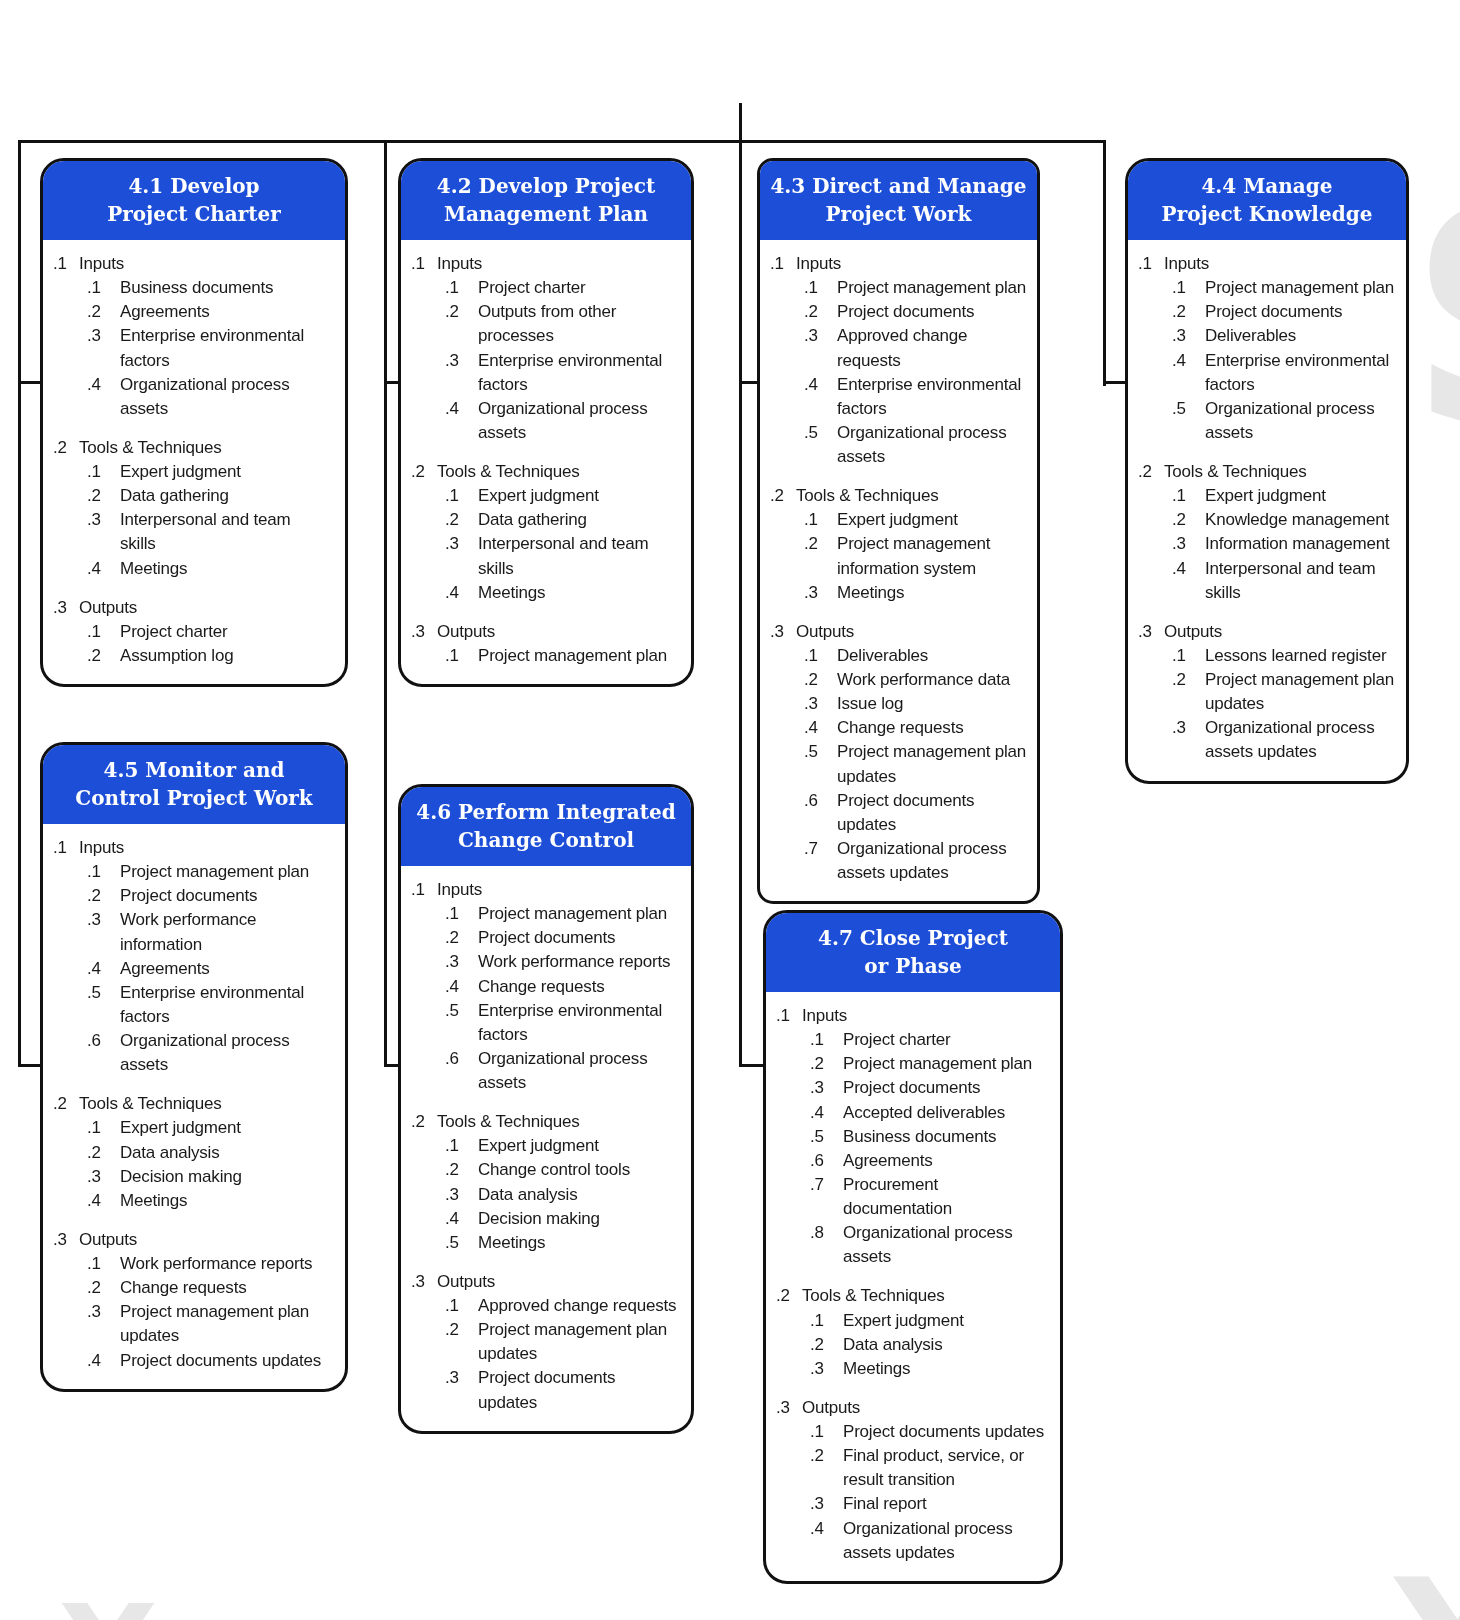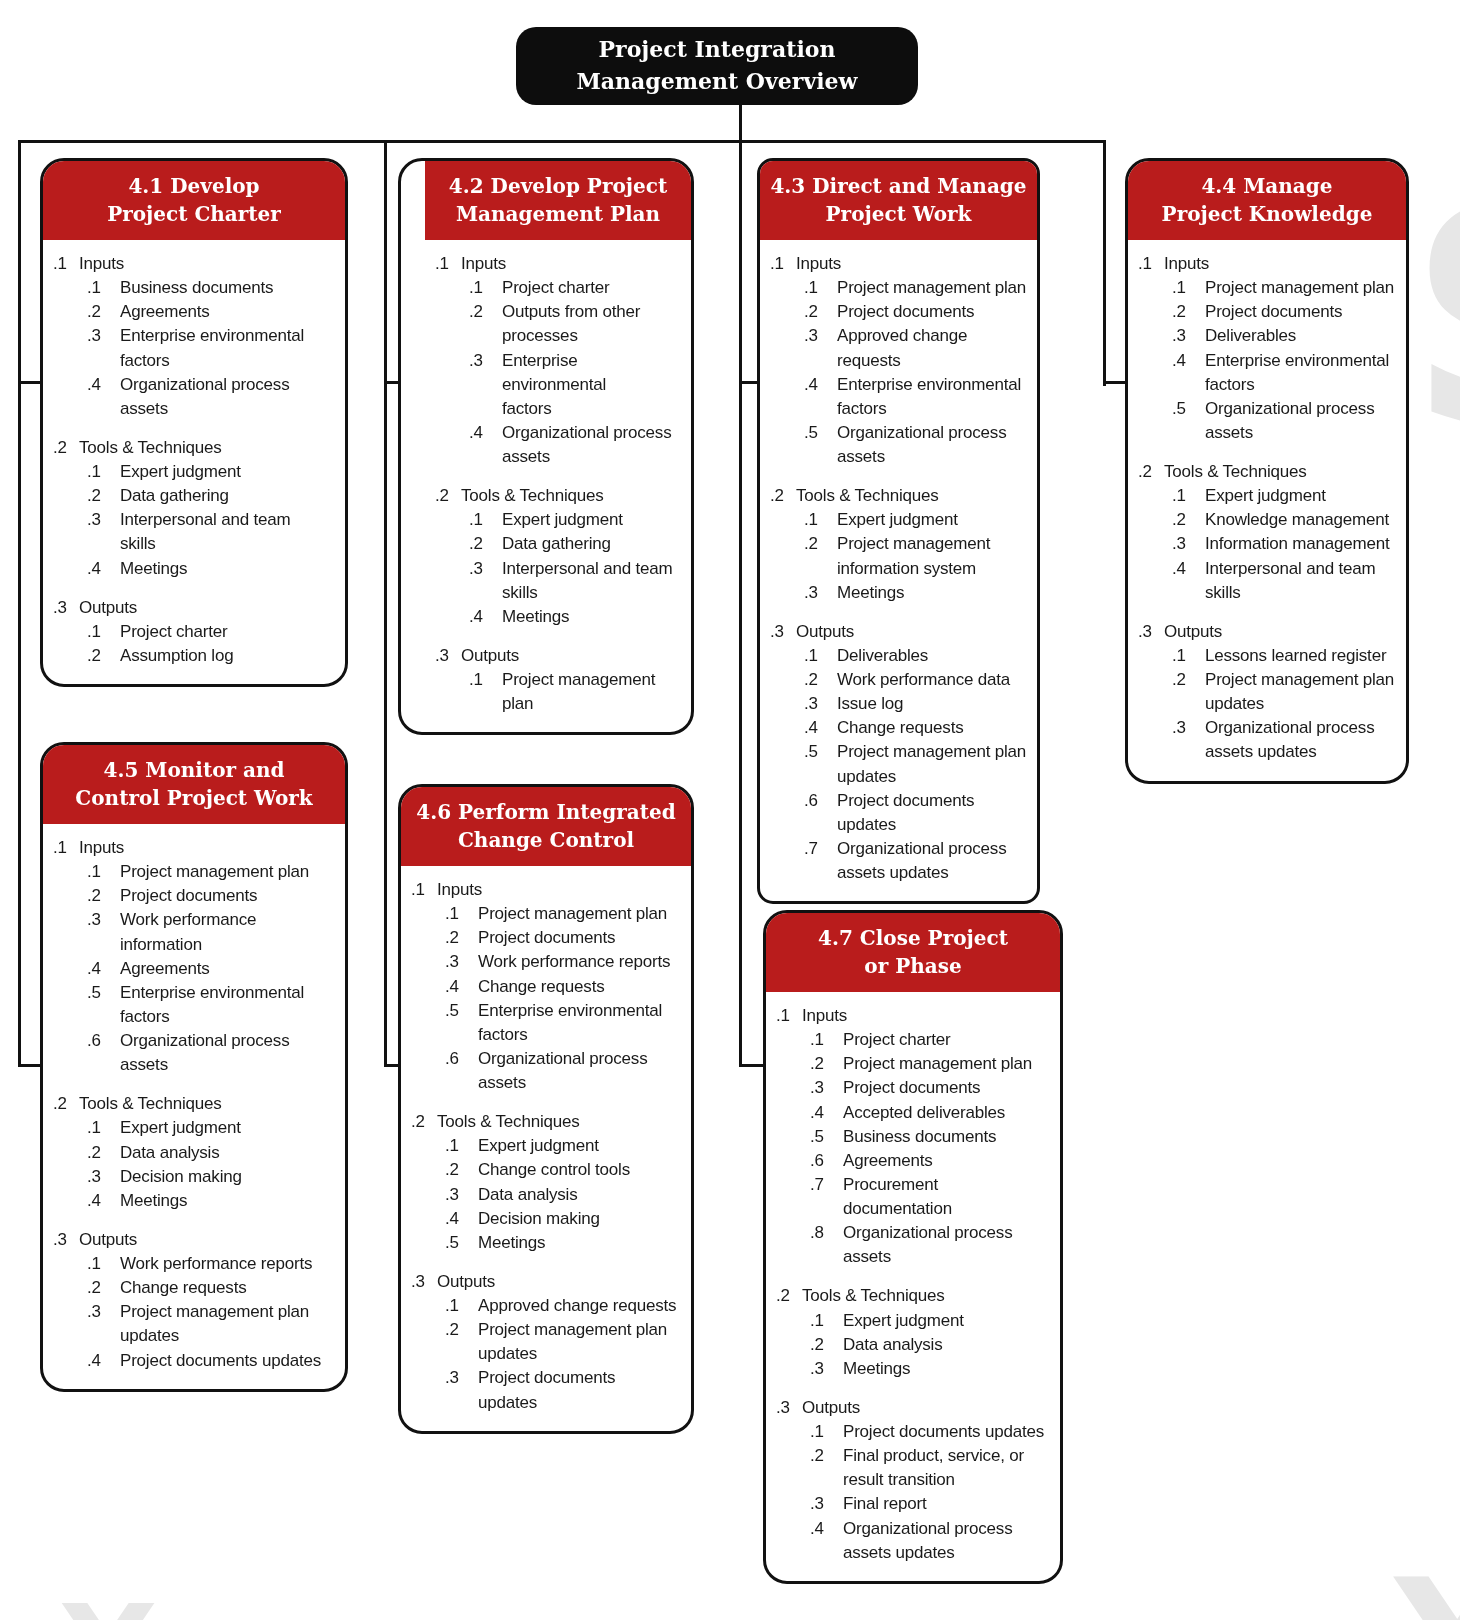--- a/index.html
+++ b/index.html
@@ -47,21 +47,21 @@
   .pbox {
     position: absolute;
     background: #ffffff;
     border: 3px solid #111111;
     border-radius: 24px;
     overflow: hidden;
     z-index: 2;
     box-sizing: border-box;
   }
   .pbox-header {
-    background: #b91c1c;
+    background: #1d4ed8;
     color: #ffffff;
     font-family: "DejaVu Serif", serif;
     font-weight: bold;
     font-size: 20px;
     line-height: 1.4;
     text-align: center;
     padding: 11px 6px 12px 6px;
     white-space: pre-line;
   }
   .pbox-body {
@@ -96,22 +96,20 @@
   <div class="line" style="left:739px; top:140px; width:3px; height:927px;"></div>
   <div class="line" style="left:1103px; top:140px; width:3px; height:246px;"></div>
   <div class="line" style="left:18px; top:381px; width:26px; height:3px;"></div>
   <div class="line" style="left:384px; top:381px; width:18px; height:3px;"></div>
   <div class="line" style="left:739px; top:381px; width:22px; height:3px;"></div>
   <div class="line" style="left:1103px; top:381px; width:26px; height:3px;"></div>
   <div class="line" style="left:18px; top:1064px; width:26px; height:3px;"></div>
   <div class="line" style="left:384px; top:1064px; width:18px; height:3px;"></div>
   <div class="line" style="left:739px; top:1064px; width:28px; height:3px;"></div>
 
-  <div class="title-box">Project Integration
-Management Overview</div>
 
   <div>
       <div class="pbox" style="left: 40px; top: 158px; width: 308px;">
         <div class="pbox-header">4.1 Develop
 Project Charter</div>
         <div class="pbox-body">
           <div class="section">
             <div class="row head">
               <span class="num">.1</span>
               <span class="txt">Inputs</span>
@@ -167,21 +165,21 @@
               <span class="num">.1</span>
               <span class="txt">Project charter</span>
             </div>
             <div class="row item">
               <span class="num">.2</span>
               <span class="txt">Assumption log</span>
             </div>
           </div>
         </div>
       </div>
-      <div class="pbox" style="left: 398px; top: 158px; width: 296px; padding-left: 24px;">
+      <div class="pbox" style="left: 398px; top: 158px; width: 296px;">
         <div class="pbox-header">4.2 Develop Project
 Management Plan</div>
         <div class="pbox-body">
           <div class="section">
             <div class="row head">
               <span class="num">.1</span>
               <span class="txt">Inputs</span>
             </div>
             <div class="row item">
               <span class="num">.1</span>

